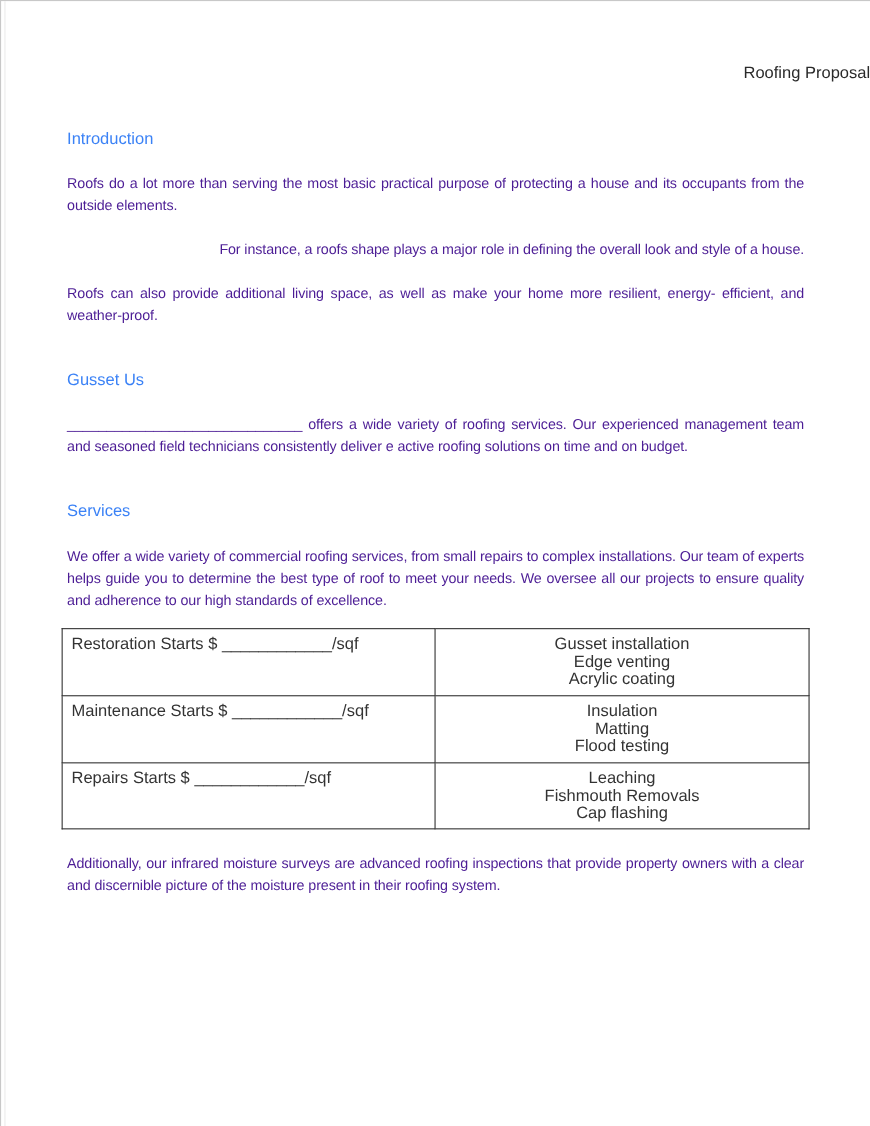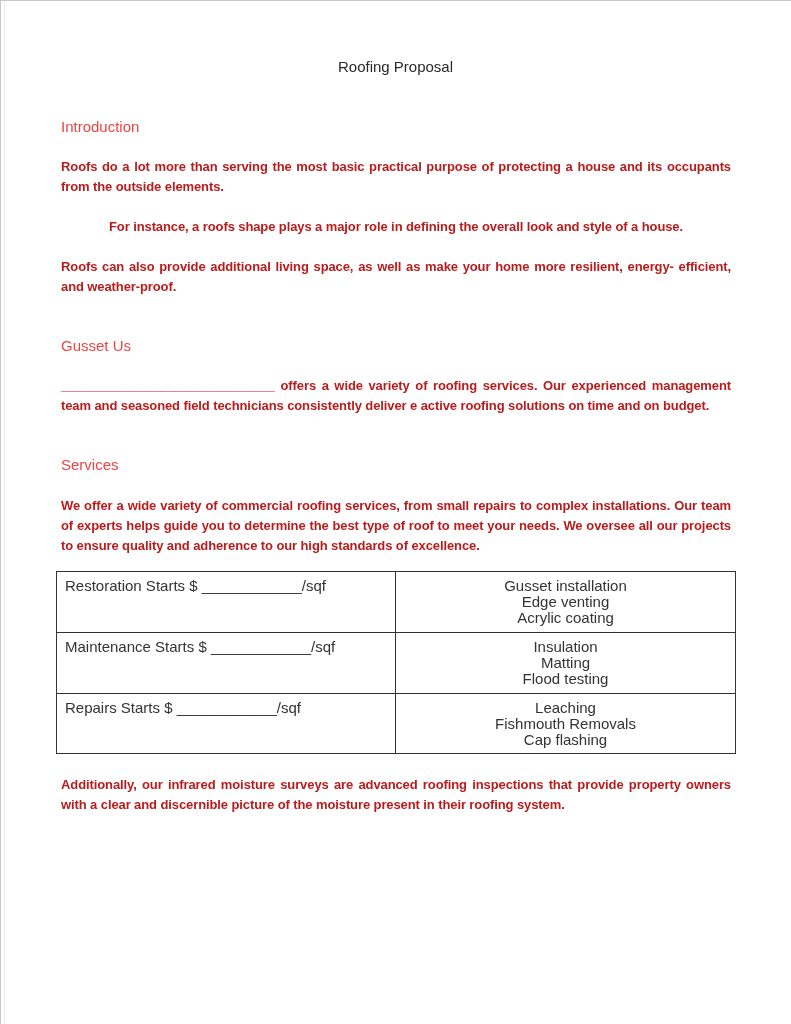--- a/index.html
+++ b/index.html
@@ -8,31 +8,31 @@
     font-family: "Liberation Sans", sans-serif; color: #2a2a2a;
   }
   .page-frame {
     position: absolute; left: 0; top: 0; width: 791px; height: 1024px;
     border-top: 1px solid #c8c8c8; border-left: 1px solid #c8c8c8; box-sizing: border-box;
   }
   .page-frame::after {
     content: ""; position: absolute; left: 3px; top: 0; bottom: 0; border-left: 1px solid #ececec;
   }
   .title {
-    position: absolute; top: 58px; left: 0; width: 791px; text-align: center;
+    position: absolute; top: 58px; left: 0; width: 791px; text-align: right;
     font-size: 15px; color: #2a2a2a;
   }
   .h {
-    position: absolute; left: 61px; font-size: 15px; color: #ef4444;
+    position: absolute; left: 61px; font-size: 15px; color: #3b82f6;
   }
   .p {
     position: absolute; left: 61px; width: 670px; font-size: 13px; line-height: 20px;
-    color: #b91c1c; text-align: justify; letter-spacing: -0.1px; font-weight: bold;
+    color: #4c1d95; text-align: justify; letter-spacing: -0.1px;
   }
-  .p.single { text-align: center; }
+  .p.single { text-align: right; }
   table.svc {
     position: absolute; left: 56px; top: 571px; width: 680px; border-collapse: collapse;
     font-size: 15px; color: #333;
   }
   table.svc td {
     border: 1px solid #333; vertical-align: top; padding: 6px 8px 4px 8px; height: 50px; box-sizing: border-box;
     line-height: 16px;
   }
   table.svc td.left { width: 339px; }
   .item { display: block; text-align: center; }

